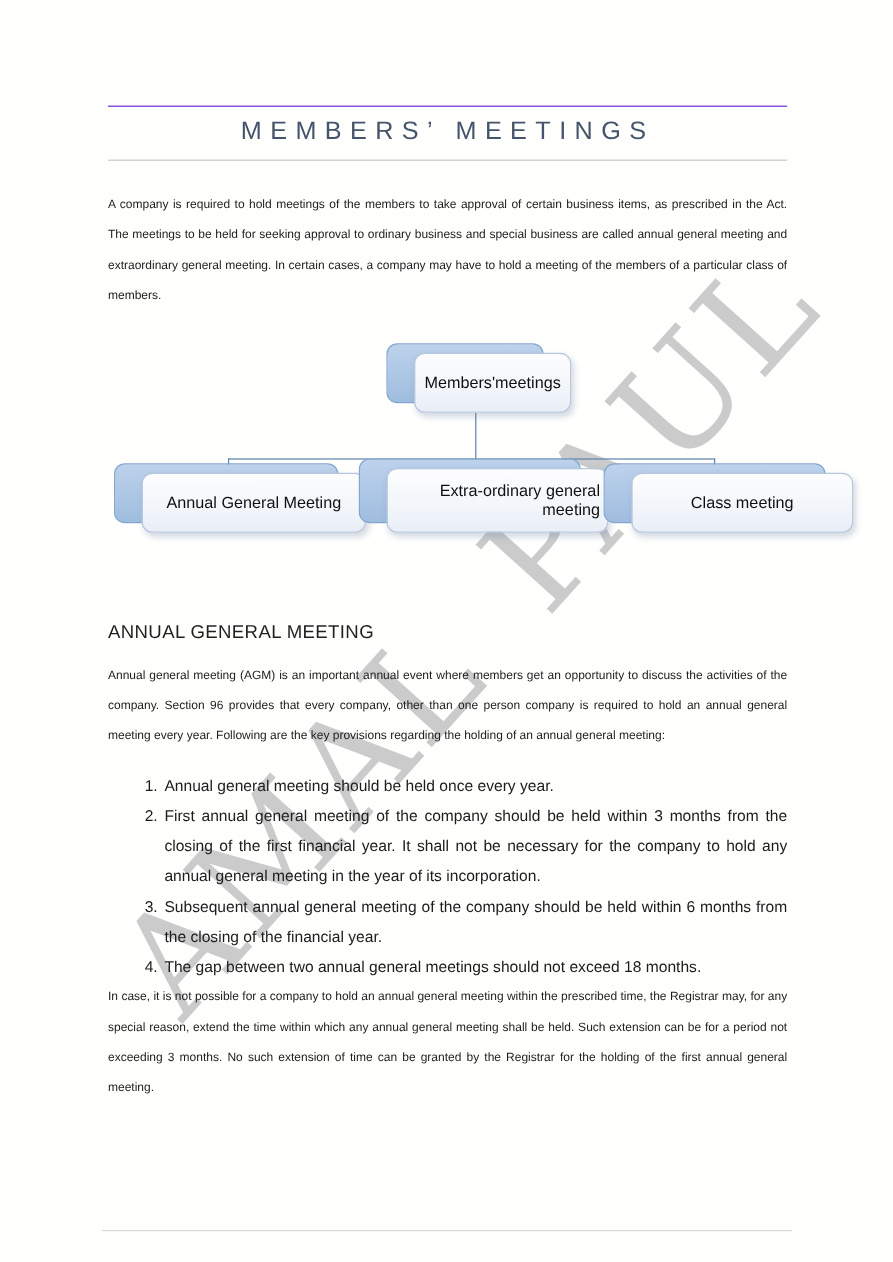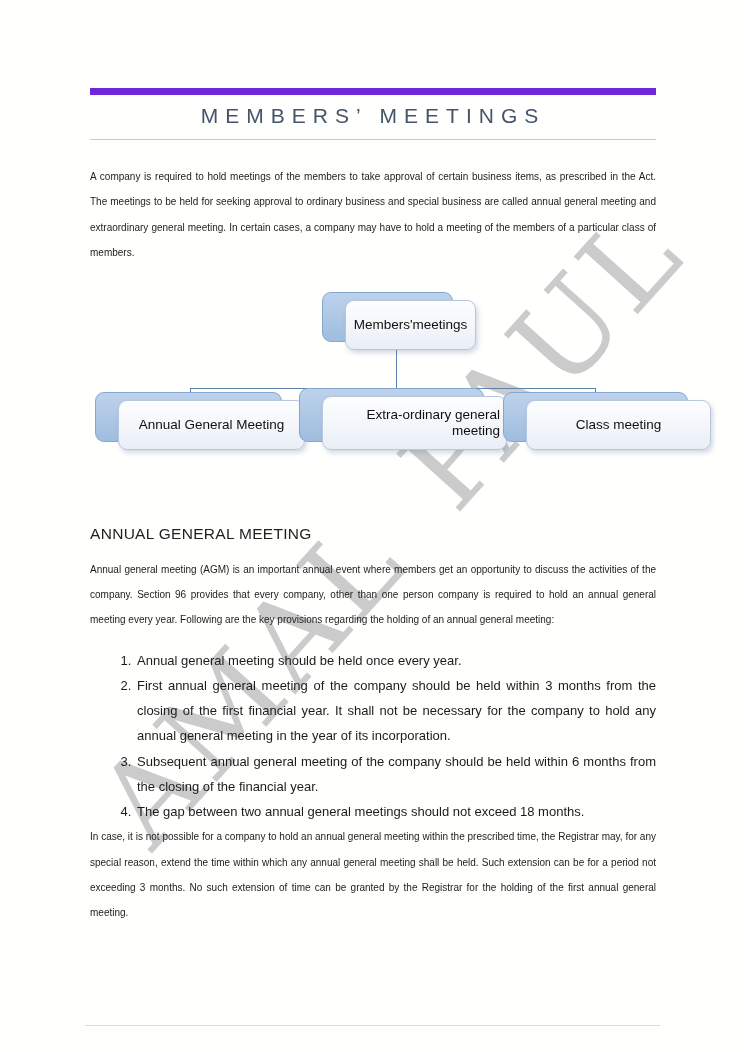--- a/index.html
+++ b/index.html
@@ -29,21 +29,21 @@
     pointer-events:none;
   }
   
   .content {
     position:absolute; inset:0;
     padding:0 88px 0 90px;
     z-index:1;
   }
   .title-block {
     margin-top:88px;
-    border-top:7px solid #6d28d9;
+    border-top:1px solid #6d28d9;
     border-bottom:1px solid #c9c9c9;
     padding:9px 0 11px 0;
     text-align:center;
   }
   .doc-title {
     font-size:21px;
     font-weight:normal;
     letter-spacing:7px;
     color:#44546a;
   }

